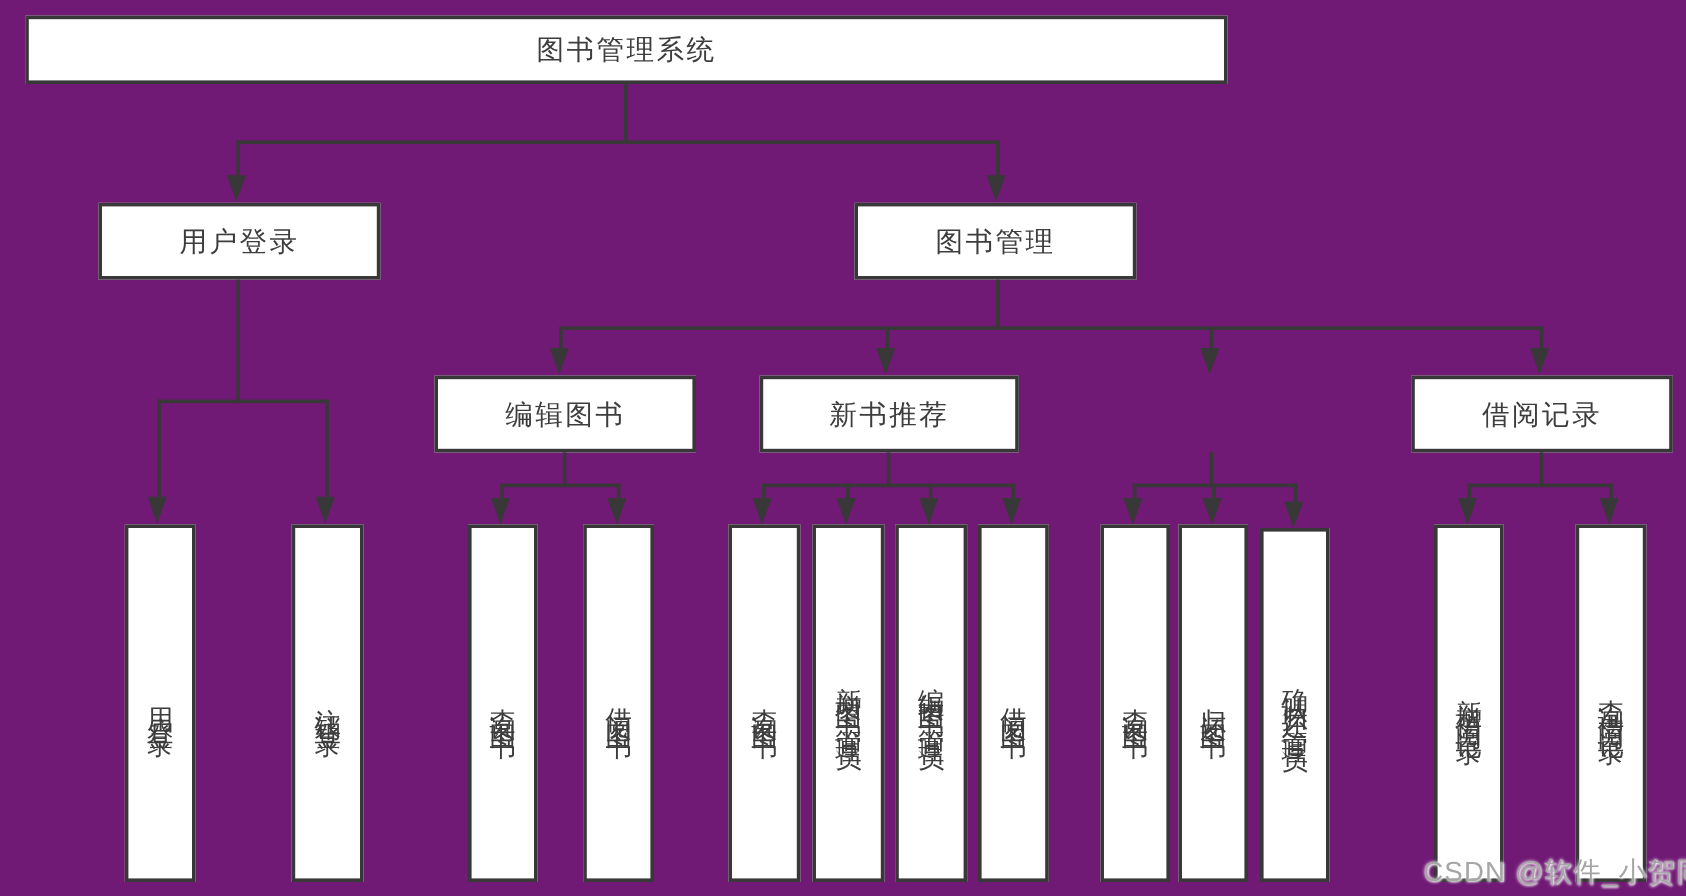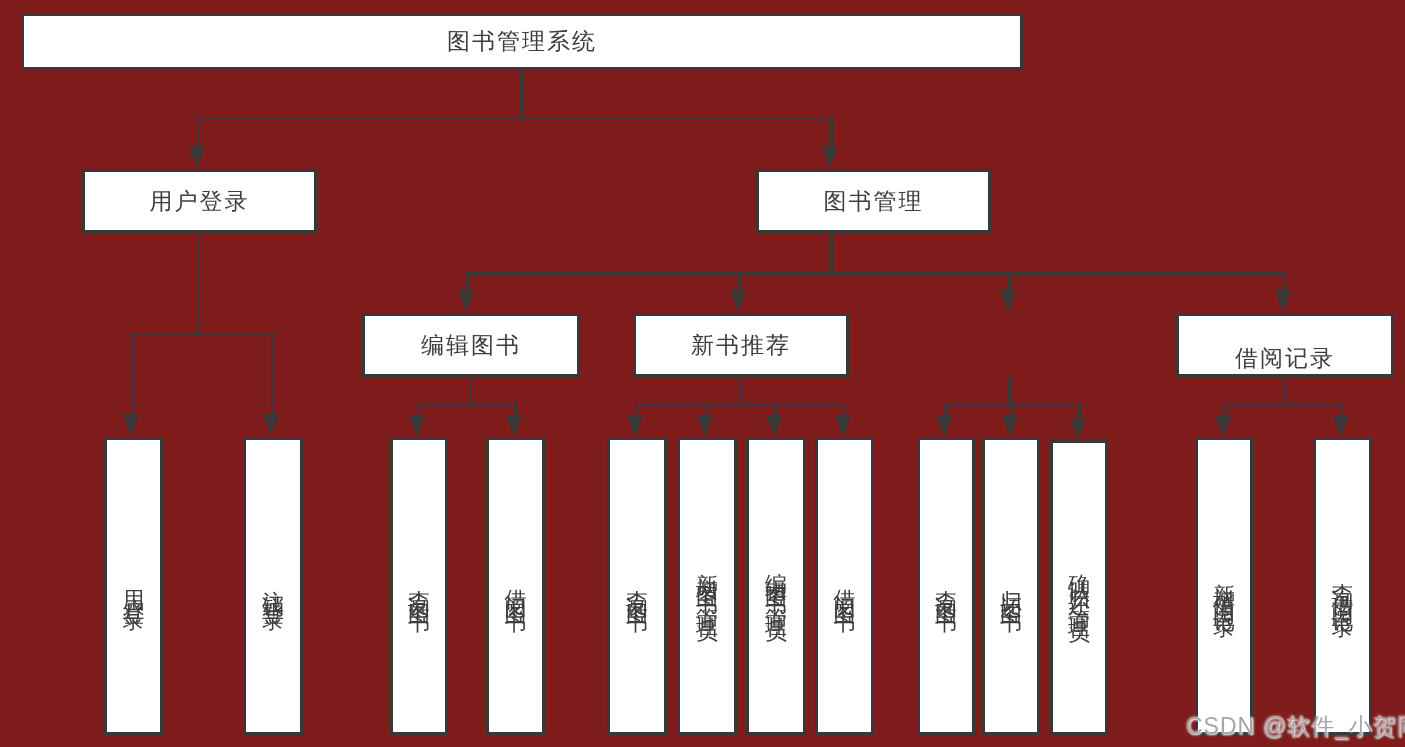--- a/index.html
+++ b/index.html
@@ -1,17 +1,17 @@
 <!DOCTYPE html>
 <html><head>
 <meta charset="utf-8">
 <style>
   html,body{margin:0;padding:0;background:#fff;}
   #canvas{
-    position:relative;width:1405px;height:747px;background:#7f1d1d;overflow:hidden;
+    position:relative;width:1405px;height:747px;background:#701a75;overflow:hidden;
     font-family:"Liberation Sans","DejaVu Sans",sans-serif;color:#3d3d3d;
   }
   .node{
     position:absolute;box-sizing:border-box;border:3px solid #383838;background:#fff;
     display:flex;align-items:center;justify-content:center;
   }
   .hnode span{font-size:23px;letter-spacing:2px;color:#3d3d3d;white-space:nowrap;}
   .vnode span{
     writing-mode:vertical-rl;text-orientation:mixed;font-size:22px;letter-spacing:7px;
     color:#3d3d3d;line-height:1;white-space:nowrap;
@@ -35,34 +35,34 @@
 <div id="canvas">
 
   <div class="node hnode" style="left:21px;top:13px;width:1002px;height:57px;">
     <span>图书管理系统</span>
   </div>
 
   <div class="node hnode" style="left:82px;top:169px;width:235px;height:64px;">
     <span>用户登录</span>
   </div>
 
-  <div class="node hnode" style="left:712px;top:169px;width:235px;height:64px;margin-left:44px;">
+  <div class="node hnode" style="left:712px;top:169px;width:235px;height:64px;">
     <span>图书管理</span>
   </div>
 
   <div class="node hnode" style="left:362px;top:313px;width:218px;height:64px;">
     <span>编辑图书</span>
   </div>
 
   <div class="node hnode" style="left:633px;top:313px;width:216px;height:64px;">
     <span>新书推荐</span>
   </div>
 
 
-  <div class="node hnode" style="left:1176px;top:313px;width:218px;height:64px;align-items:flex-end;">
+  <div class="node hnode" style="left:1176px;top:313px;width:218px;height:64px;">
     <span>借阅记录</span>
   </div>
 
   <div class="node vnode" style="left:104px;top:437px;width:59px;height:298px;">
     <span>用户登录</span>
   </div>
 
   <div class="node vnode" style="left:243px;top:437px;width:60px;height:298px;">
     <span>注销登录</span>
   </div>

